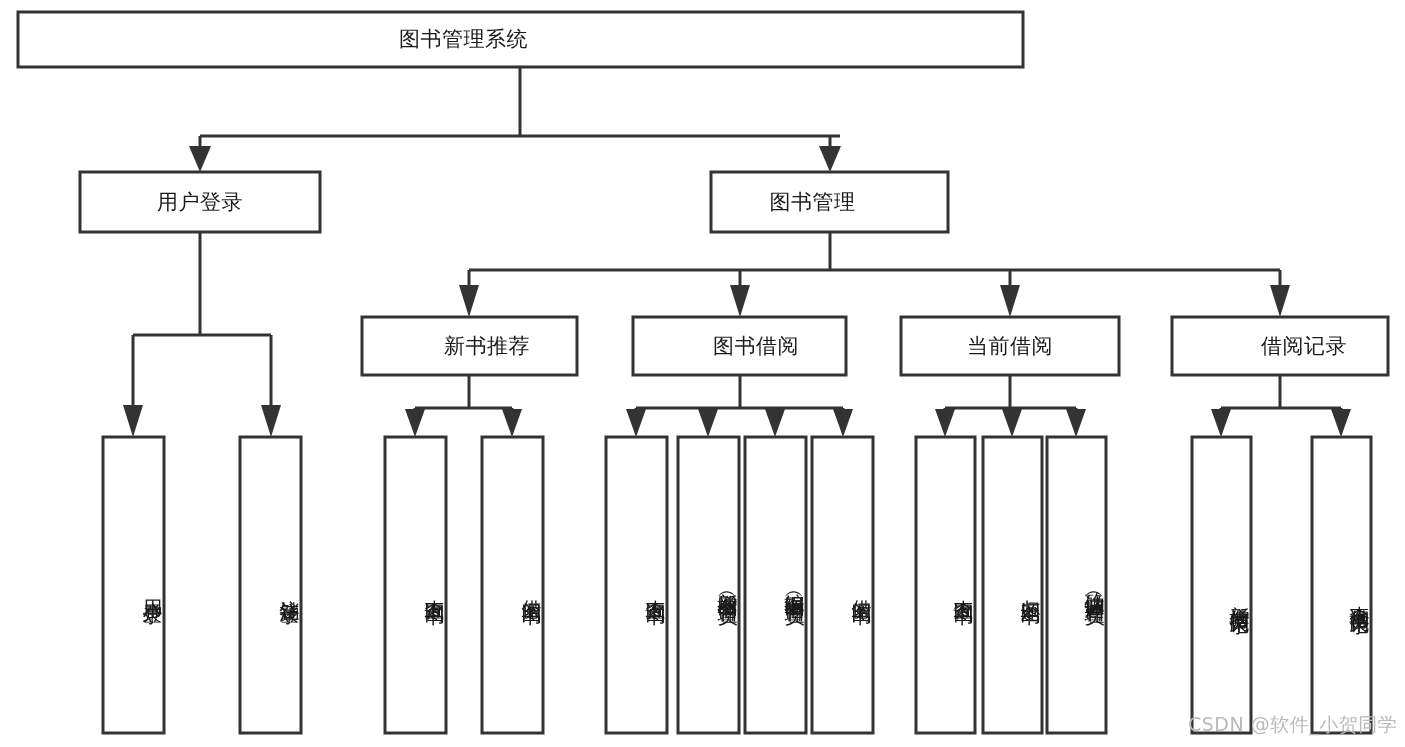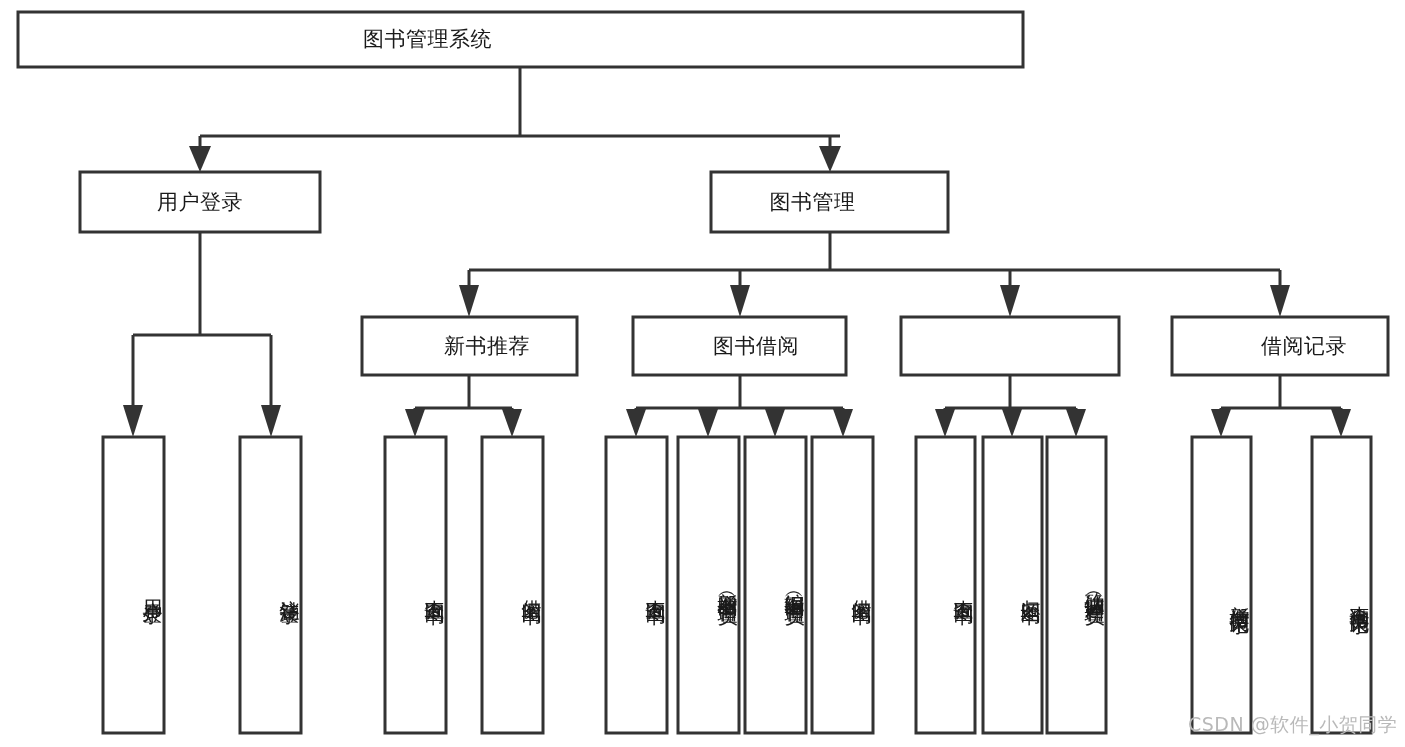--- a/index.html
+++ b/index.html
@@ -176,27 +176,28 @@
     <rect class="node-box" x="678" y="437" width="61" height="296"></rect>
     <rect class="node-box" x="745" y="437" width="61" height="296"></rect>
     <rect class="node-box" x="812" y="437" width="61" height="296"></rect>
     <rect class="node-box" x="916" y="437" width="59" height="296"></rect>
     <rect class="node-box" x="983" y="437" width="59" height="296"></rect>
     <rect class="node-box" x="1047" y="437" width="59" height="296"></rect>
     <rect class="node-box" x="1192" y="437" width="59" height="296"></rect>
     <rect class="node-box" x="1312" y="437" width="59" height="296"></rect>
   </svg>
 
-  <div class="node-label horizontal" style="left:18px; top:12px; width:819px; height:55px;">图书管理系统</div>
+  <div class="node-label horizontal" style="left:18px; top:12px; width:819px; height:55px;padding-left:36px;">图书管理系统</div>
 
   <div class="node-label horizontal" style="left:80px; top:172px; width:240px; height:60px;">用户登录</div>
   <div class="node-label horizontal" style="left:711px; top:172px; width:203px; height:60px;">图书管理</div>
 
   <div class="node-label horizontal" style="left:362px; top:317px; width:250px; height:58px;">新书推荐</div>
   <div class="node-label horizontal" style="left:658px; top:317px; width:196px; height:58px;">图书借阅</div>
+  <div class="node-label horizontal" style="left:901px; top:317px; width:218px; height:58px;">当前借阅</div>
   <div class="node-label horizontal" style="left:1172px; top:317px; width:216px; height:58px;padding-left:24px;">借阅记录</div>
 
   <div class="node-label vertical" style="left:103px; top:437px; width:61px; height:296px;">用户登录</div>
   <div class="node-label vertical" style="left:240px; top:437px; width:61px; height:296px;">注销登录</div>
   <div class="node-label vertical" style="left:385px; top:437px; width:61px; height:296px;">查询图书</div>
   <div class="node-label vertical" style="left:482px; top:437px; width:61px; height:296px;">借阅图书</div>
   <div class="node-label vertical" style="left:606px; top:437px; width:61px; height:296px;">查询图书</div>
   <div class="node-label vertical" style="left:678px; top:437px; width:61px; height:296px; padding-top:2px;">新增图书（管理员）</div>
   <div class="node-label vertical" style="left:745px; top:437px; width:61px; height:296px; padding-top:2px;">编辑图书（管理员）</div>
   <div class="node-label vertical" style="left:812px; top:437px; width:61px; height:296px;">借阅图书</div>

